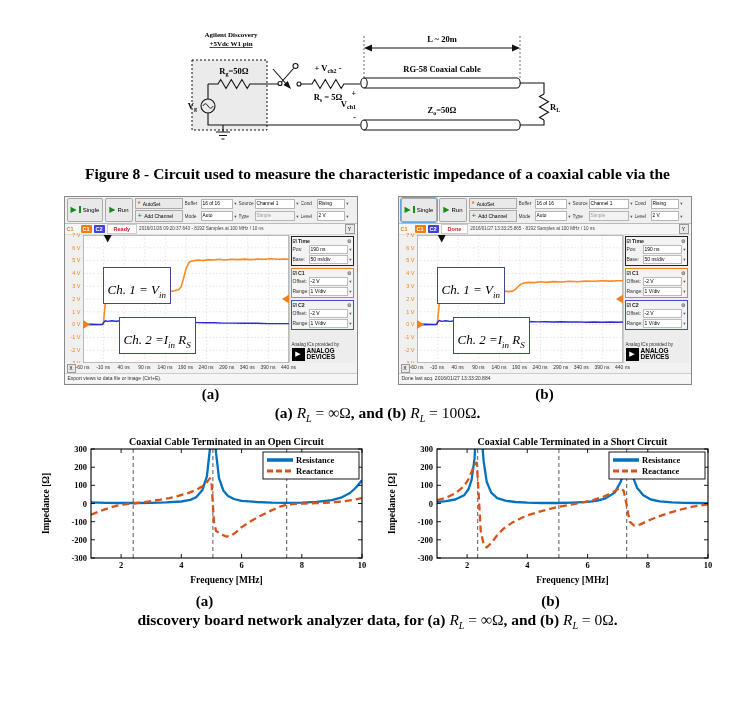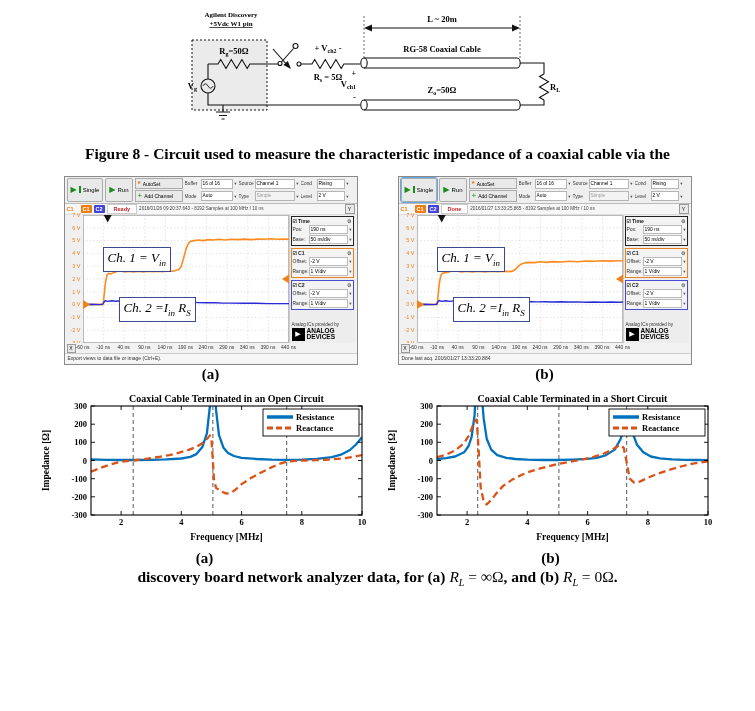--- a/index.html
+++ b/index.html
@@ -1,18 +1,18 @@
 <!DOCTYPE html>
 <html><head>
 <meta charset="utf-8">
 <style>
   html,body{margin:0;padding:0;background:#fff;}
   .page{width:755px;height:711px;overflow:hidden;background:#fff;font-family:"Liberation Serif",serif;color:#000;}
   
-  .circuit-wrap{text-align:center;padding-top:4px;}
+  .circuit-wrap{text-align:center;padding-top:24px;}
   svg.circuit{width:400px;height:130px;}
   
   .cap{text-align:center;font-weight:bold;font-size:15.5px;line-height:1.28;}
   .cap .mi{font-style:italic;font-weight:normal;}
   .cap .mrm{font-weight:normal;}
   .cap sub{font-size:10px;}
   .capgap{margin-top:6px;}
   
   .fig2row{display:flex;justify-content:center;gap:40px;margin-top:12px;}
   .scopeblock{text-align:center;}
@@ -41,21 +41,21 @@
   .chip.c1{background:#f07d12;}
   .chip.c2{background:#4242d8;}
   .state{color:#cc2222;font-weight:bold;background:#fff;border:1px solid #ccc;padding:0 6px;height:8px;line-height:8px;flex:none;}
   .info{color:#444;font-size:4.6px;flex:1;overflow:hidden;white-space:nowrap;}
   .ybtn{border:1px solid #999;background:#e9e9e9;width:8px;text-align:center;height:8px;line-height:8px;font-size:5px;flex:none;}
   .sc-mid{display:flex;height:128px;}
   .sc-ylabels{width:18px;position:relative;font-size:5.5px;color:#f08019;flex:none;}
   .sc-ylabels span{position:absolute;right:2px;white-space:nowrap;}
   .sc-plot{width:206px;height:128px;position:relative;background:#fff;flex:none;}
   .plotsvg{position:absolute;left:0;top:0;width:206px;height:128px;}
-  .chlab{position:absolute;background:#fff;border:1.5px solid #3b4a8f;padding:0 4px 1px 4px;}
+  .chlab{position:absolute;background:#fff;border:1.5px solid #3b4a8f;padding:12px 4px 1px 4px;}
   .chtxt{font-family:"Liberation Serif",serif;font-style:italic;font-size:13px;line-height:15px;white-space:nowrap;}
   .chtxt sub{font-size:9px;}
   .chlab.ch1{left:20px;top:32px;}
   .chlab.ch2{left:36px;top:82px;}
   .sc-panel{width:66px;background:#ededed;border-left:1px solid #ccc;display:flex;flex-direction:column;padding:1px;box-sizing:border-box;font-size:5px;flex:none;}
   .pbox{border:1px solid;background:#f3f3f3;margin-bottom:2px;padding:1px;}
   .pbox.time{border-color:#222;}
   .pbox.pc1{border-color:#e8821e;}
   .pbox.pc2{border-color:#4a4ad0;}
   .ptitle{display:flex;align-items:center;gap:1px;font-size:5.2px;font-weight:bold;color:#222;}
@@ -526,20 +526,21 @@
               <span style="left: 185.4px;">390 ns</span>
               <span style="left: 206px;">440 ns</span>
             </div>
     </div>
     <div class="sc-statusbar">Done last acq. 2016/01/27 13:33:20.884</div>
   </div>
 
       <div class="sublab">(b)</div>
     </div>
   </div>
+  <div class="cap"><span>(a) </span><span class="mi">R</span><sub class="mi">L</sub><span class="mrm"> = ∞Ω</span><span>, and (b) </span><span class="mi">R</span><sub class="mi">L</sub><span class="mrm"> = 100Ω</span><span>.</span></div>
 
   <div class="fig3row">
     <div class="chartblock">
       <svg class="chart" id="chart0" viewBox="0 0 332 152">
           <defs>
             <clipPath id="clip0">
               <rect x="52" y="13" width="271" height="109"></rect>
             </clipPath>
           </defs>
           <rect x="52" y="13" width="271" height="109" fill="#ffffff"></rect>

